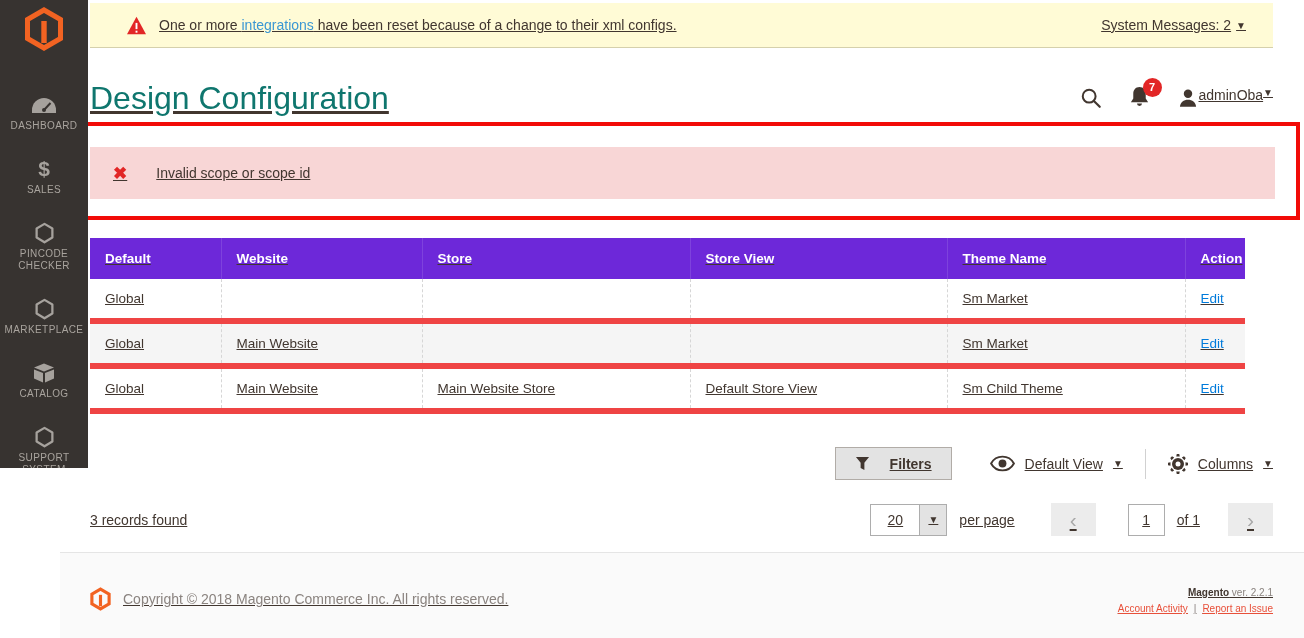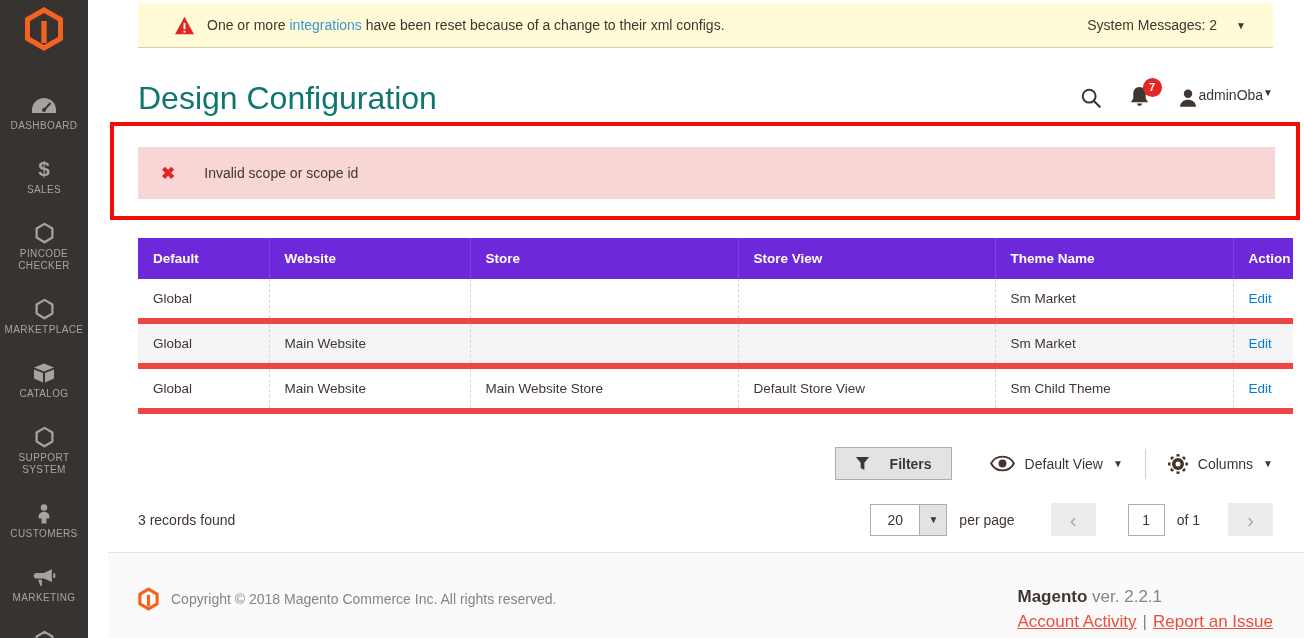--- a/index.html
+++ b/index.html
@@ -1,39 +1,39 @@
 <!DOCTYPE html>
 <html><head>
 <meta charset="utf-8">
 <style>
   * { margin:0; padding:0; box-sizing:border-box; }
   html,body { width:1304px; height:638px; overflow:hidden; background:#fff;
     font-family:"Liberation Sans", sans-serif; color:#41362f; }
 
   
-  .sidebar { position:fixed; left:0; top:0; width:88px; height:638px;
+  .sidebar { position:fixed; left:0; top:0; width:88px; height:468px;
     background:#373330; display:flex; flex-direction:column; align-items:center; overflow:hidden; }
   .logo { margin-top:6px; cursor:pointer; }
   .side-divider { width:58px; height:1px; background:#6e6862; margin:20px 0 18px; }
   .nav-item { display:flex; flex-direction:column; align-items:center; margin-bottom:26px;
     cursor:pointer; width:84px; }
   .nav-icon { height:22px; display:flex; align-items:center; justify-content:center; }
   .nav-label { margin-top:4px; font-size:10px; line-height:12px; letter-spacing:.4px;
     color:#a9a49e; text-align:center; }
   .dollar { font-size:21px; font-weight:bold; color:#a6a29d; line-height:22px; }
 
   
-  .main { margin-left:108px; height:638px; display:flex; flex-direction:column; }
+  .main { margin-left:60px; height:638px; display:flex; flex-direction:column;text-decoration:underline; }
 
   .notice-bar { margin:3px 31px 0 30px; height:45px; background:#fffbd6;
     border-bottom:1px solid #d5d0ac; display:flex; align-items:center; justify-content:space-between;
     padding:0 27px 0 36px; font-size:14px; }
   .notice-left { display:flex; align-items:center; gap:12px; }
   .notice-link { color:#3b97d3; cursor:pointer; }
-  .sysmsg { display:flex; align-items:center; gap:19px; cursor:pointer; }
+  .sysmsg { display:flex; align-items:center; gap:5px; cursor:pointer; }
   .caret { font-size:10px; color:#41362f; }
 
   .page-header { margin:30px 31px 0 30px; height:40px; display:flex;
     align-items:center; justify-content:space-between; }
   .page-title { font-size:32px; font-weight:400; color:#0f766e; }
   .header-actions { display:flex; align-items:center; gap:26px; }
   .icon-btn { cursor:pointer; display:flex; align-items:center; }
   .bell-wrap { position:relative; cursor:pointer; }
   .badge { position:absolute; top:-7px; right:-11px; min-width:19px; height:19px;
     background:#e22626; border-radius:50%; color:#fff; font-size:11px; font-weight:bold;
@@ -80,21 +80,21 @@
     font-size:21px; line-height:30px; cursor:pointer; margin-left:0; }
   .btn-prev { margin-left:36px; }
   .page-input { width:37px; height:32px; border:1px solid #adadad; text-align:center;
     font-size:14px; margin-left:32px; font-family:"Liberation Sans",sans-serif; color:#41362f; }
   .of-label { margin:0 28px 0 12px; }
 
   
   .footer { margin-top:auto; height:86px; background:#fafafa; border-top:1px solid #e5e5e5;
     padding:34px 31px 0 30px; display:flex; justify-content:space-between; align-items:flex-start; }
   .foot-left { display:flex; align-items:center; gap:12px; color:#8a837f; font-size:14px; }
-  .foot-right { text-align:left; font-size:17px; }
+  .foot-right { text-align:right; font-size:10px; }
   .brand { font-weight:bold; color:#41362f; }
   .ver { color:#8a837f; }
   .legal { margin-top:5px; }
   .legal a { color:#e8503a; text-decoration:underline; cursor:pointer; }
   .legal .sep { color:#8a837f; margin:0 6px; text-decoration:none; }
 </style>
 </head>
 <body>
 
 <div class="sidebar">

